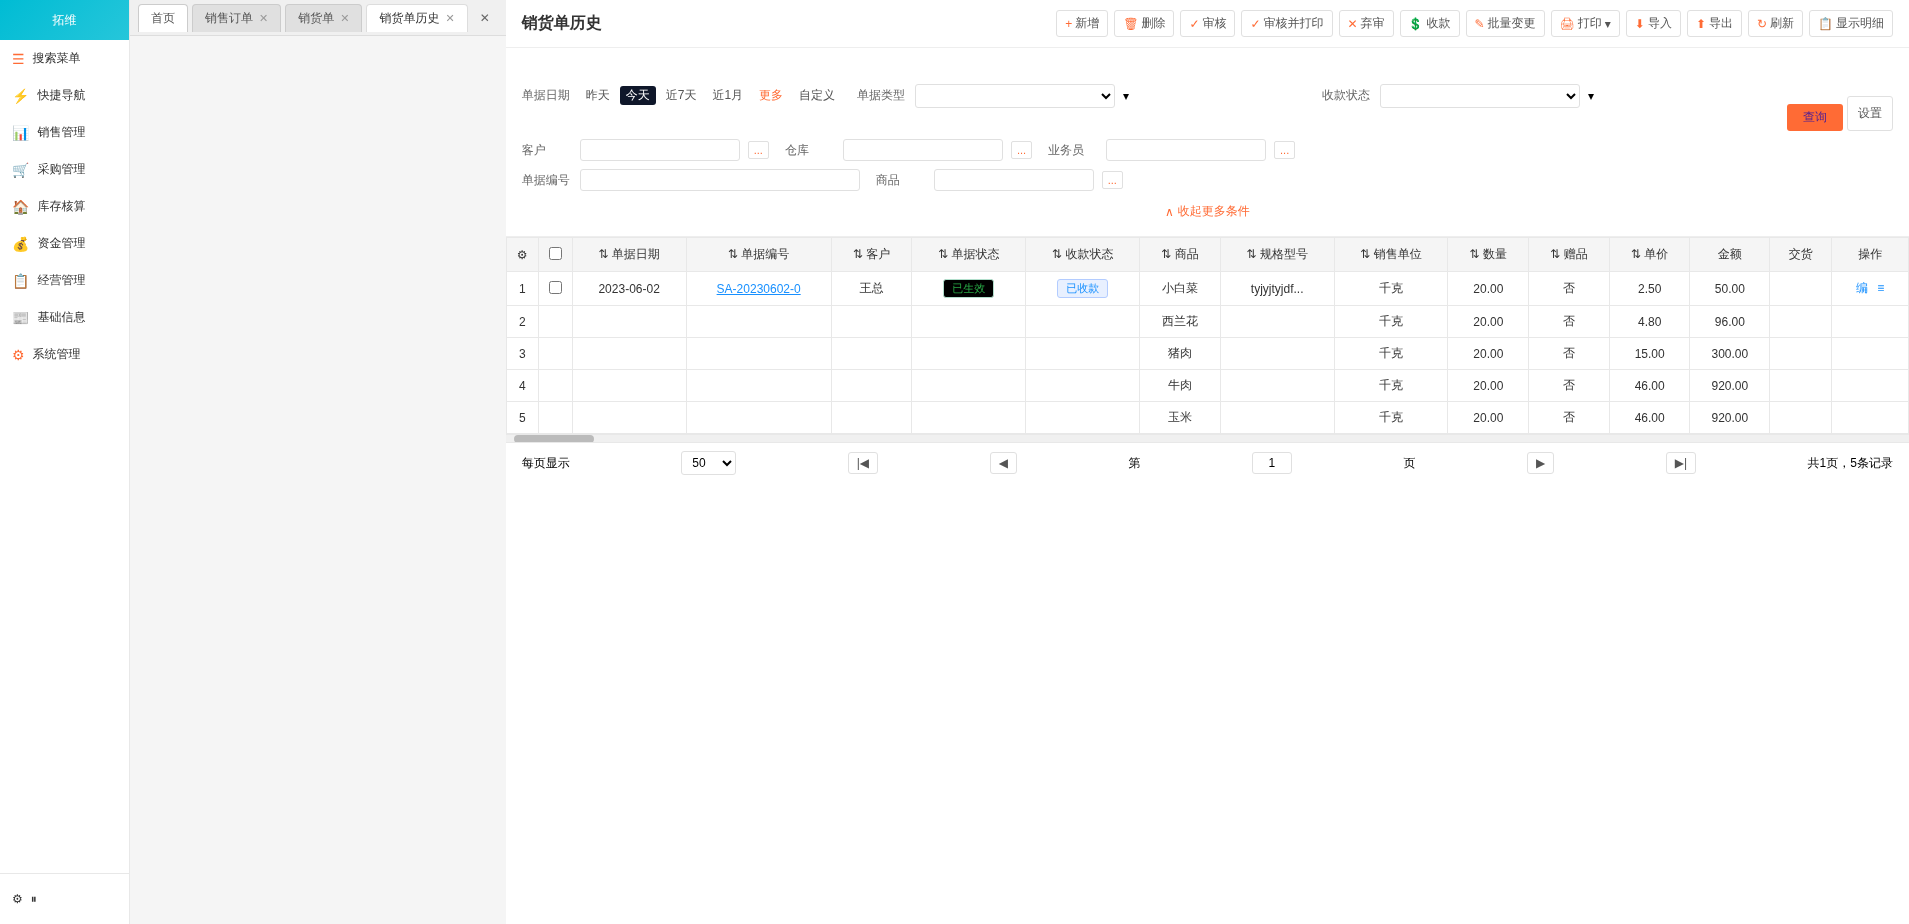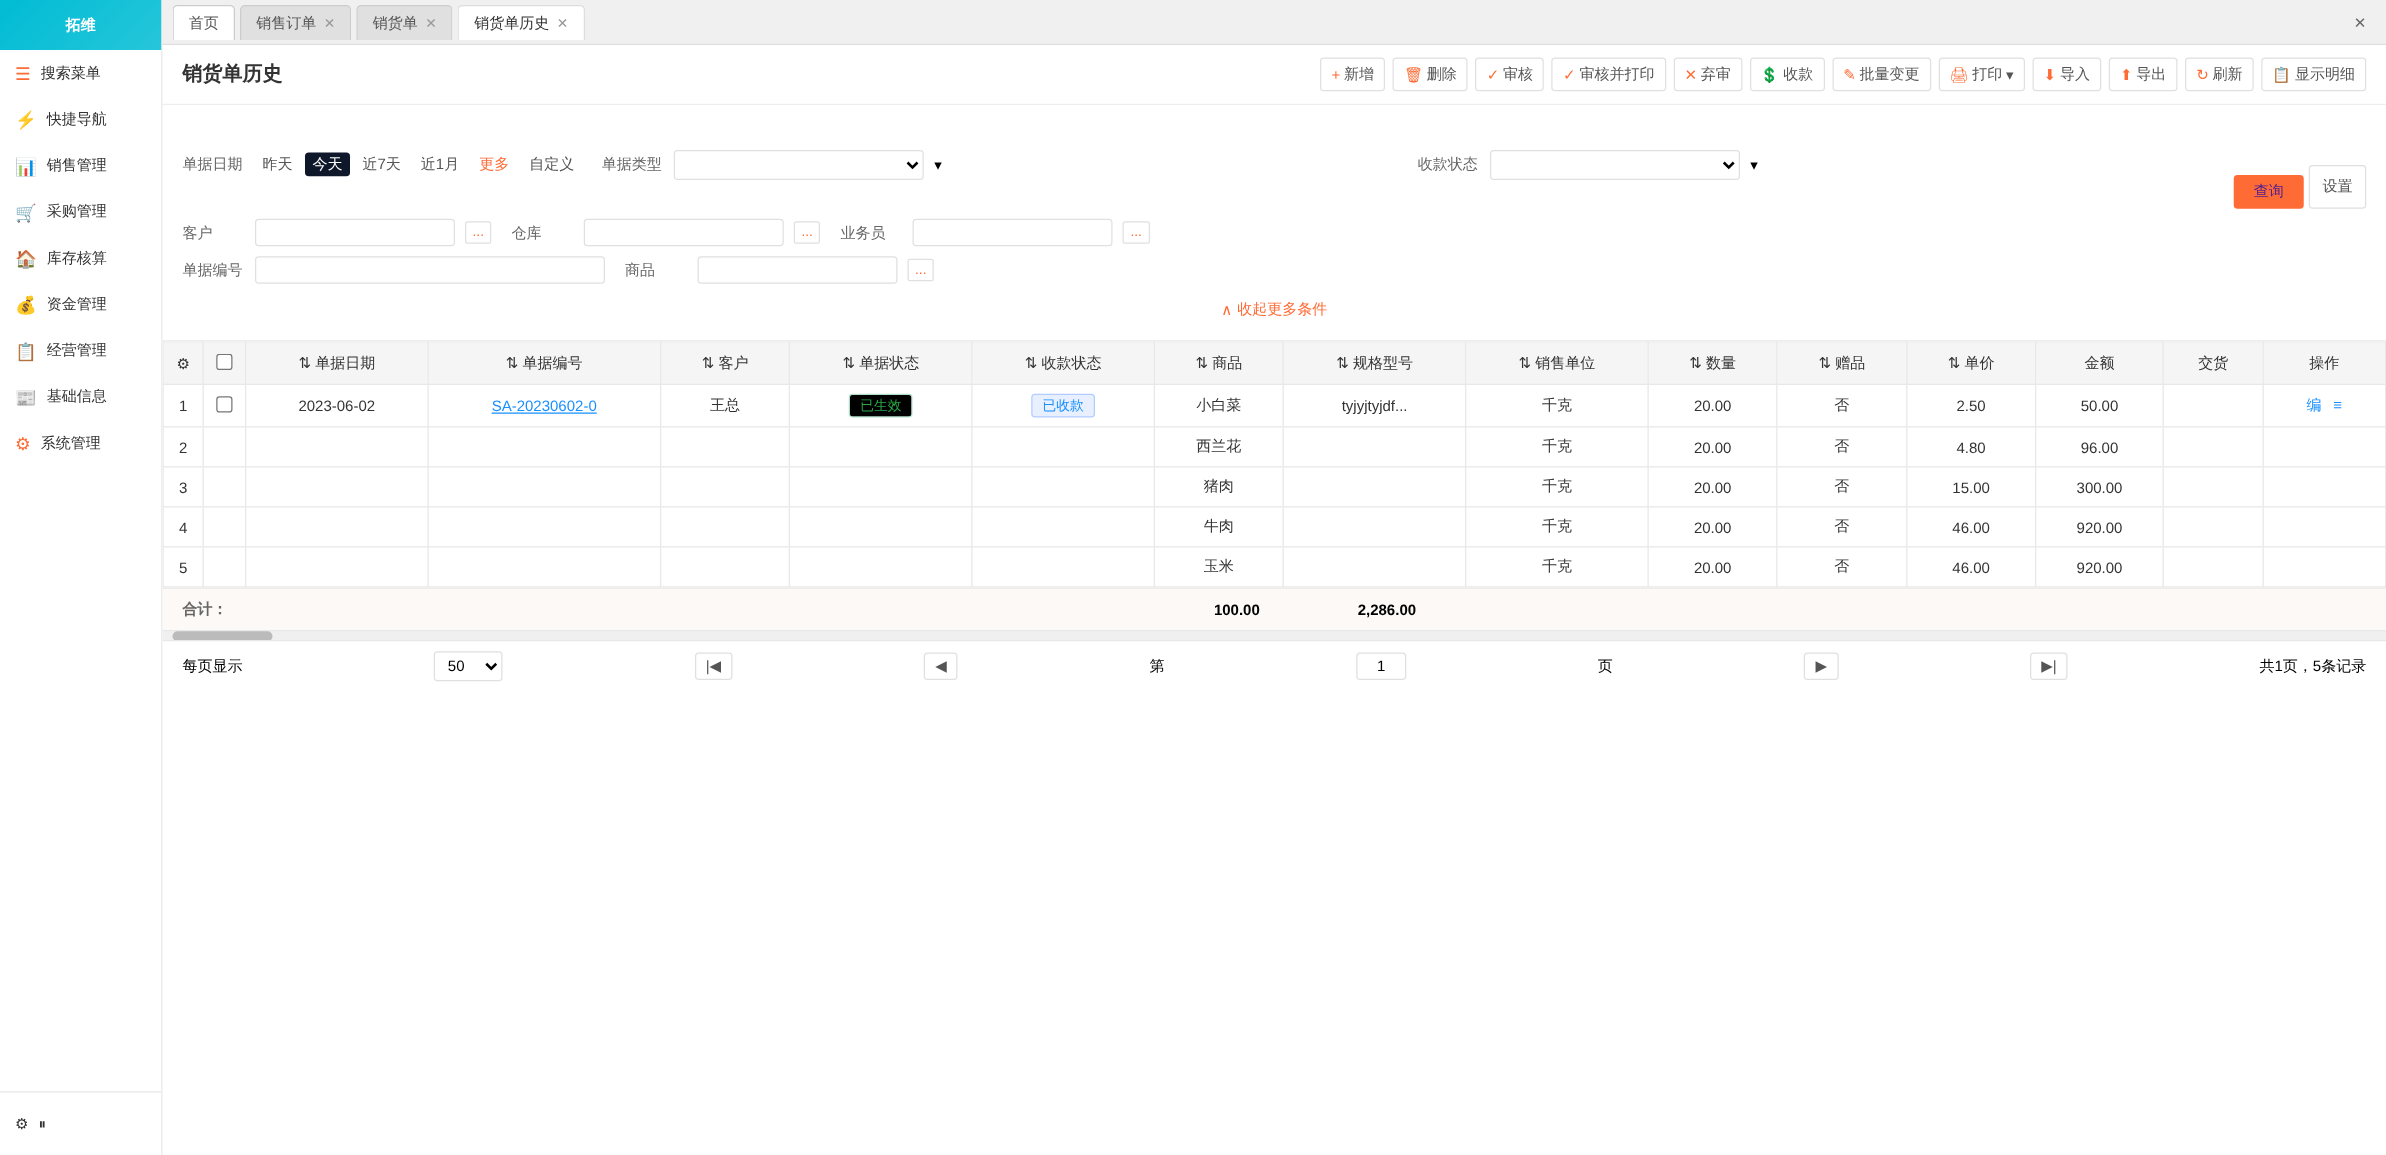--- a/index.html
+++ b/index.html
@@ -16,42 +16,42 @@
       flex-shrink: 0;
     }
     .sidebar-logo {
       height: 40px;
       background: #ff6b35;
       display: flex;
       align-items: center;
       justify-content: center;
       color: #fff;
       font-size: 13px;
-      font-weight: bold;
+      font-weight: normal;
     }
     .sidebar-item {
       display: flex;
       align-items: center;
       padding: 10px 12px;
       cursor: pointer;
       color: #333;
       gap: 8px;
     }
     .sidebar-item .icon { font-size: 14px; color: #ff6b35; }
     .sidebar-bottom {
       margin-top: auto;
       border-top: 1px solid #e8e8e8;
       padding: 8px 0;
     }
 
     
     .main {
       flex: 1;
       display: flex;
-      flex-direction: column;
+      flex-direction: row;
       overflow: hidden;
     }
 
     
     .tabs-bar {
       display: flex;
       align-items: center;
       background: #f0f0f0;
       border-bottom: 1px solid #ddd;
       height: 36px;
@@ -677,30 +677,20 @@
       <td></td>
       <td>
         
         
       </td>
     </tr>
           </tbody>
       </table>
     </div>
 
-    <div class="table-footer">
-      <span class="footer-label">合计：</span>
-      <div style="flex:1;display:flex;justify-content:center;">
-      </div>
-      <div style="display:flex;gap:20px;">
-        <span style="min-width:100px;text-align:center;">100.00</span>
-        <span style="min-width:100px;text-align:center;">2,286.00</span>
-      </div>
-      <div style="flex:1;"></div>
-    </div>
 
     <div class="scroll-track">
       <div class="scroll-thumb"></div>
     </div>
 
     <div class="pagination-bar">
       <span>每页显示</span>
       <select class="page-size-select">
         <option value="50">50</option>
         <option value="100">100</option>

